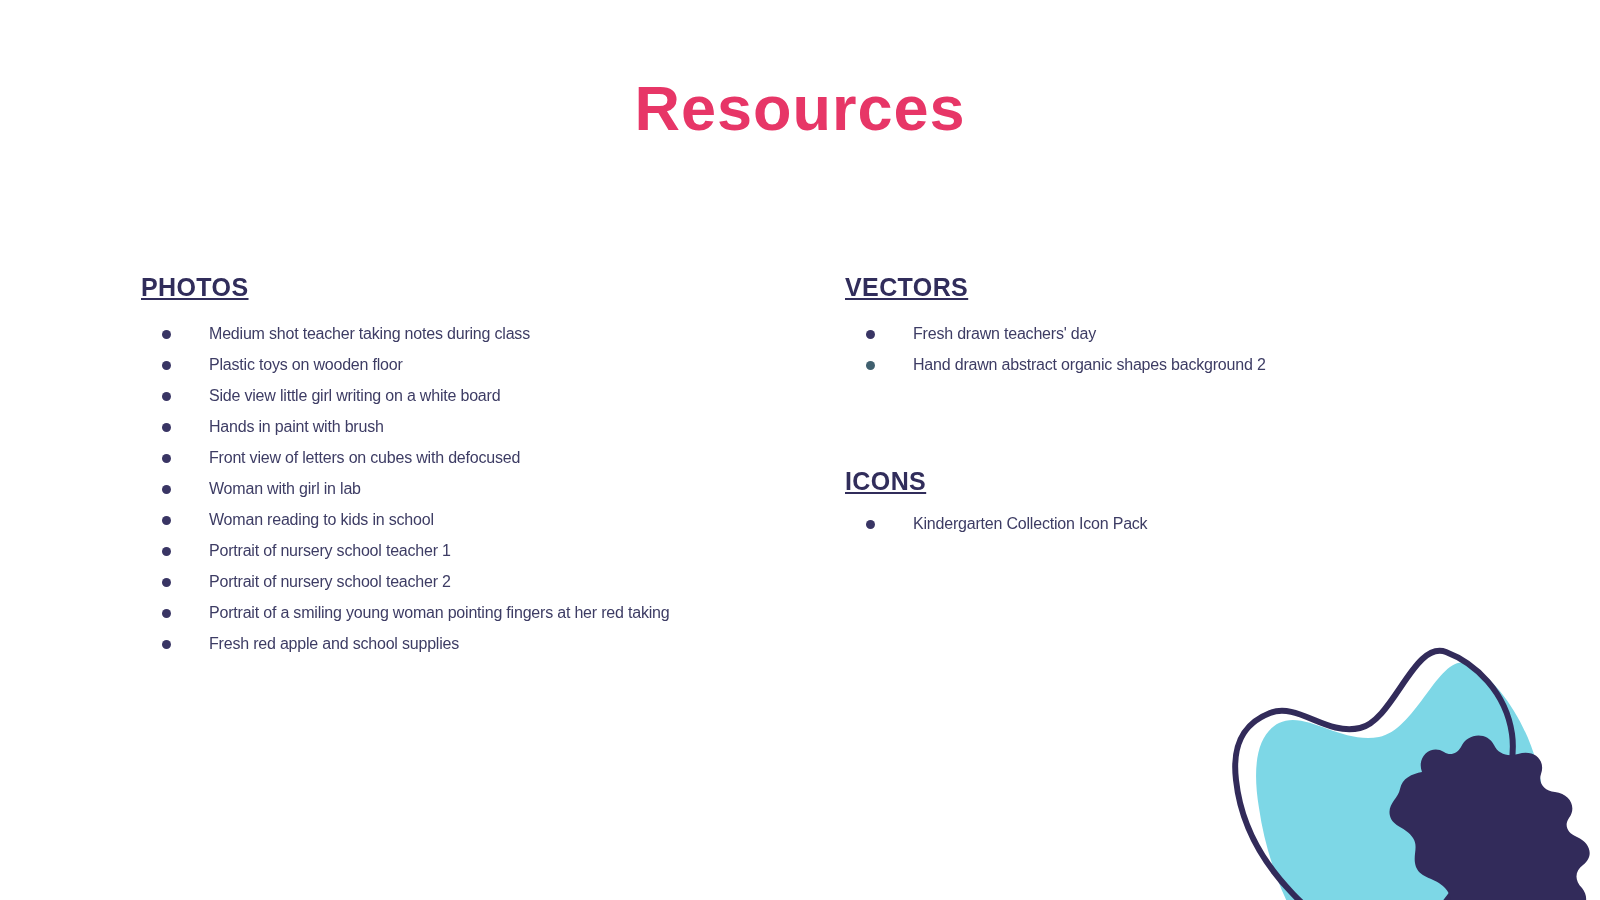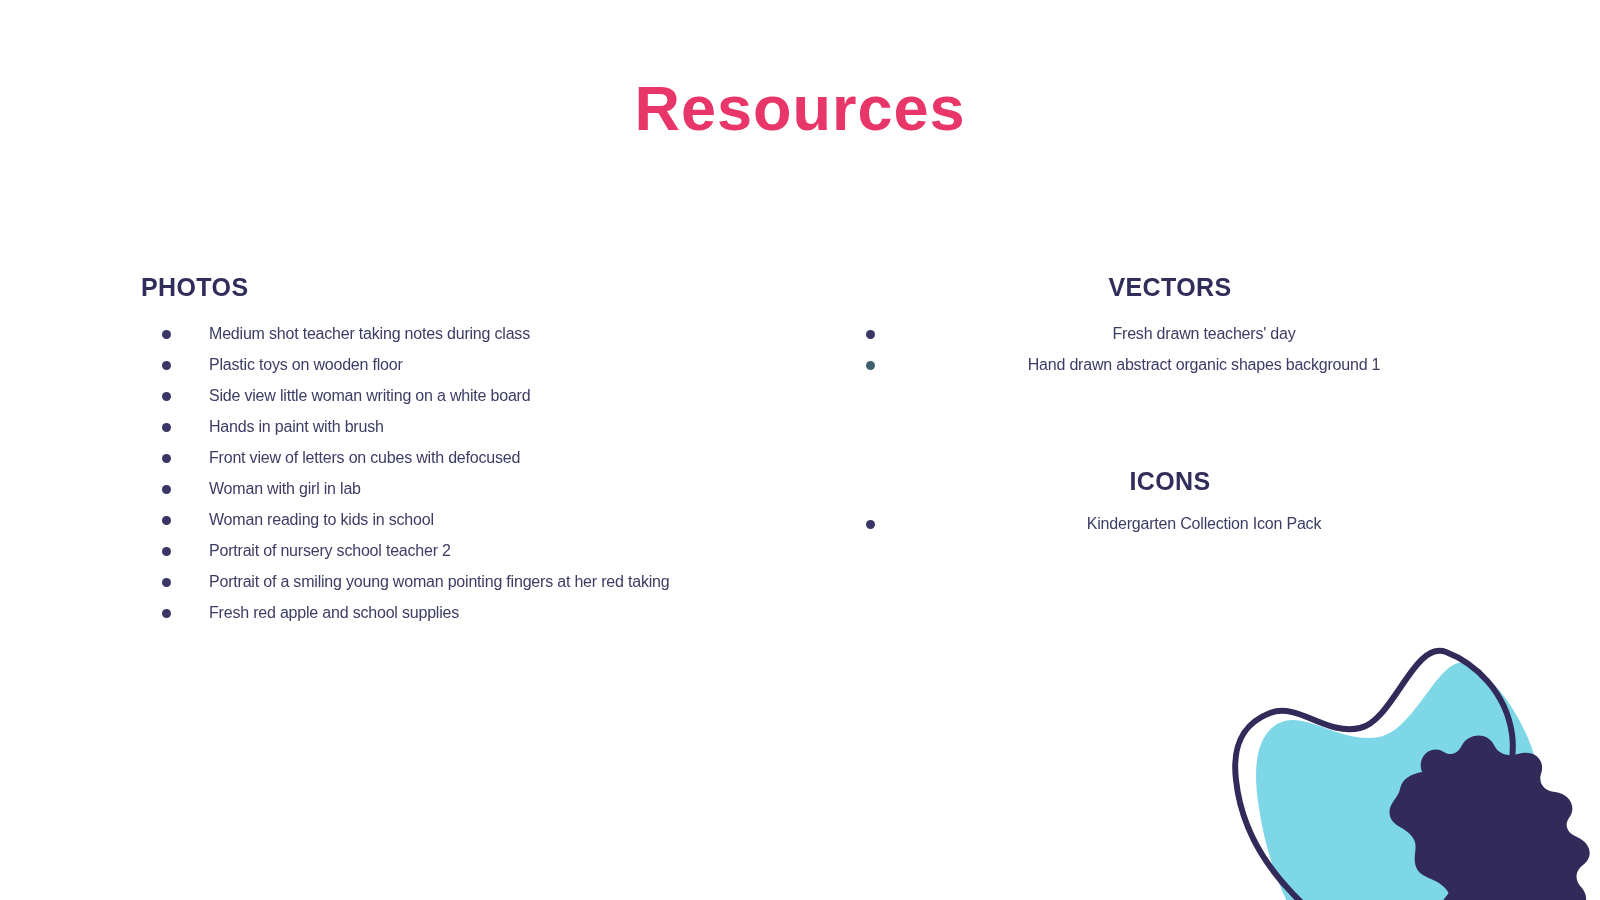--- a/index.html
+++ b/index.html
@@ -28,29 +28,30 @@
     margin:0;
     text-align:center;
     font-size:63px;
     line-height:1;
     font-weight:800;
     letter-spacing:1px;
     color:var(--title-pink);
   }
   .col{position:absolute;top:275px;}
   .col-left{left:141px;width:560px;}
-  .col-right{left:845px;width:650px;text-align:center;}
+  .col-right{left:845px;width:650px;}
   .section-heading{
     margin:0;
     font-size:25px;
     line-height:1;
     font-weight:800;
     letter-spacing:0.4px;
     color:var(--heading-navy);
     text-transform:uppercase;
+    text-decoration:underline;
   }
   .resource-list{
     margin:18px 0 0 0;
     padding:0;
     list-style:none;
   }
   .resource-list li{
     position:relative;
     padding-left:68px;
     font-size:16px;
@@ -84,36 +85,37 @@
 
 <div class="slide">
 
   <h1 class="slide-title">Resources</h1>
 
   <div class="col col-left">
     <h2 class="section-heading">PHOTOS</h2>
     <ul class="resource-list">
       <li>Medium shot teacher taking notes during class</li>
       <li>Plastic toys on wooden floor</li>
-      <li>Side view little woman writing on a white board</li>
+      <li>Side view little girl writing on a white board</li>
       <li>Hands in paint with brush</li>
       <li>Front view of letters on cubes with defocused</li>
       <li>Woman with girl in lab</li>
       <li>Woman reading to kids in school</li>
+      <li>Portrait of nursery school teacher 1</li>
       <li>Portrait of nursery school teacher 2</li>
       <li>Portrait of a smiling young woman pointing fingers at her red taking</li>
       <li>Fresh red apple and school supplies</li>
     </ul>
   </div>
 
   <div class="col col-right">
     <h2 class="section-heading">VECTORS</h2>
     <ul class="resource-list">
       <li>Fresh drawn teachers' day</li>
-      <li class="teal">Hand drawn abstract organic shapes background 1</li>
+      <li class="teal">Hand drawn abstract organic shapes background 2</li>
     </ul>
 
     <div class="sub-section">
       <h2 class="section-heading">ICONS</h2>
       <ul class="resource-list">
         <li>Kindergarten Collection Icon Pack</li>
       </ul>
     </div>
   </div>
 

